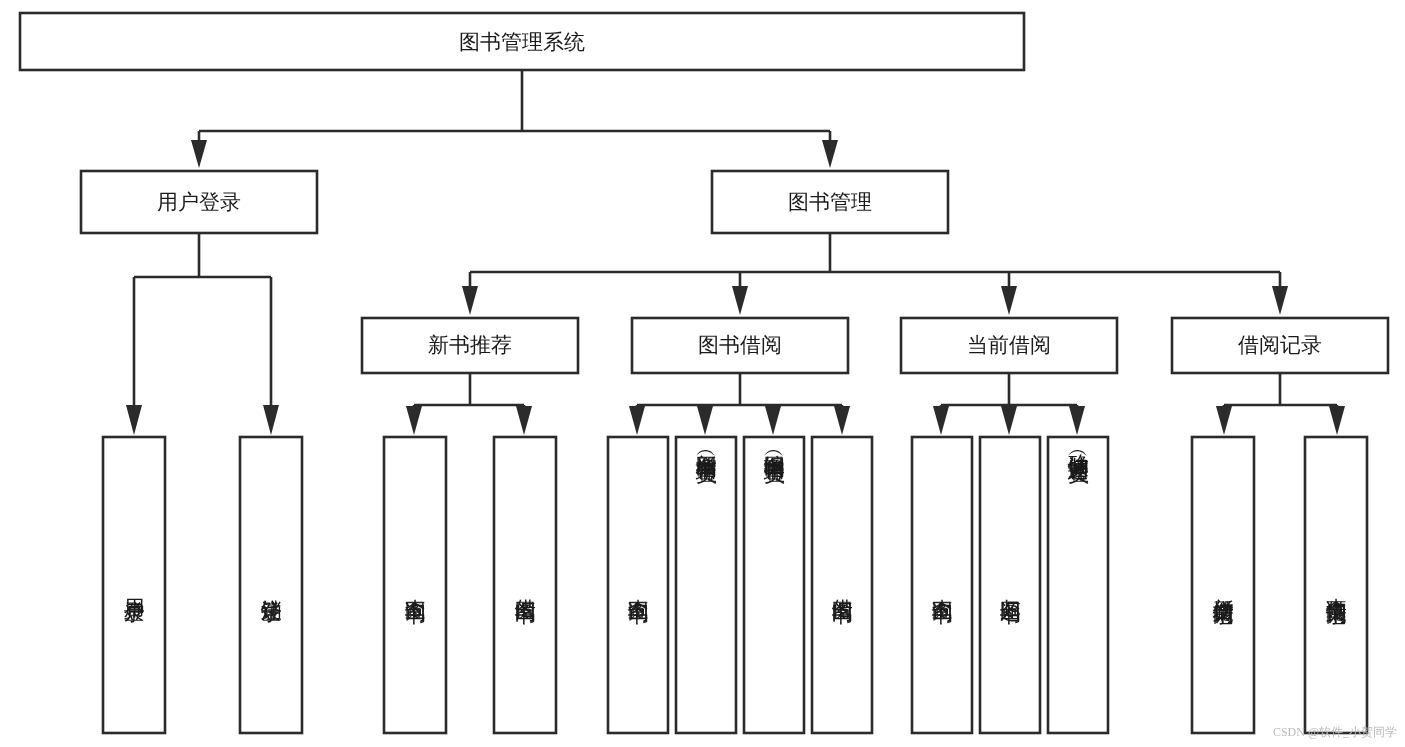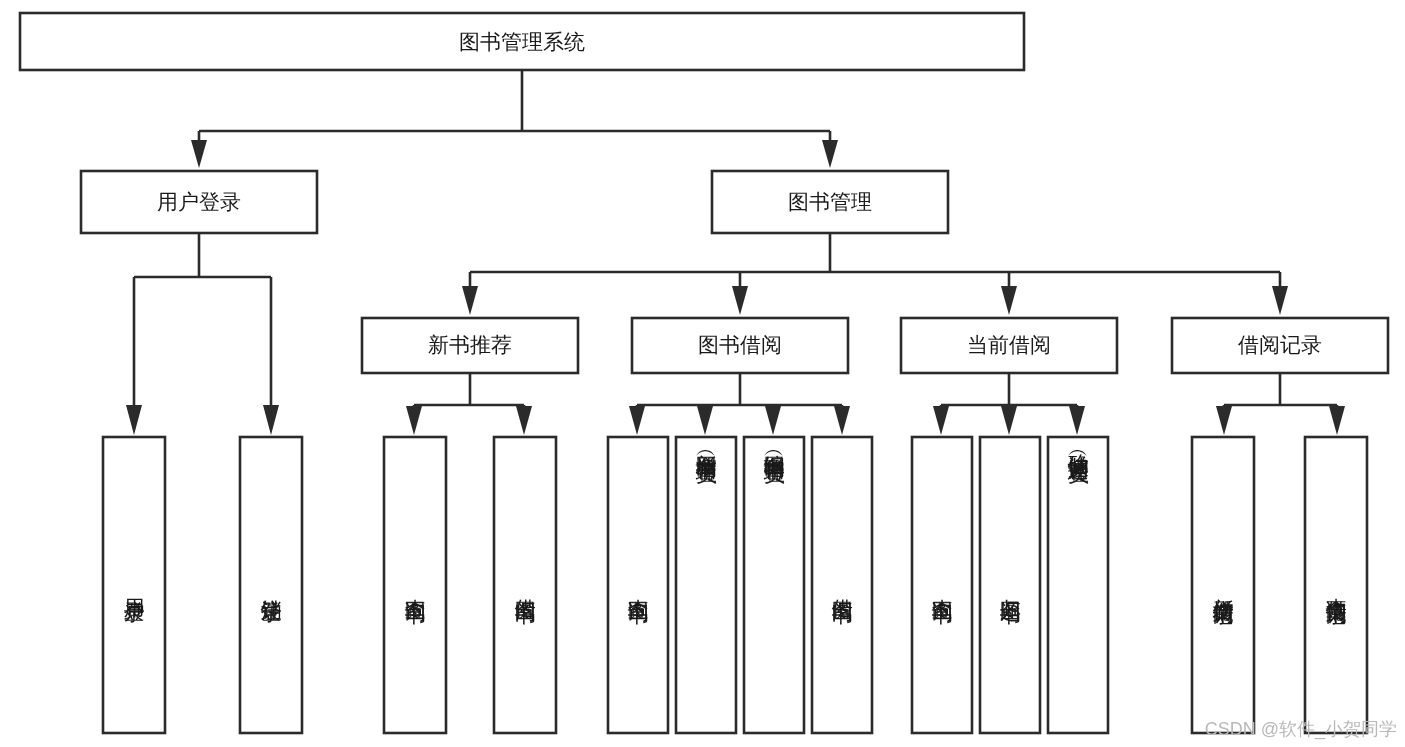--- a/index.html
+++ b/index.html
@@ -63,22 +63,22 @@
     font-size: 21px;
     line-height: 1.08;
     letter-spacing: 1.5px;
     color: #1a1a1a;
     white-space: nowrap;
   }
   .watermark {
     position: absolute;
     right: 8px;
     bottom: 6px;
-    font-family: Liberation Sans, sans-serif;
-    font-size: 18px;
+    font-family: Liberation Serif, serif;
+    font-size: 12px;
     color: #b9b9b9;
     white-space: nowrap;
     pointer-events: none;
   }
 </style>
 </head>
 <body>
 
 <div id="diagram-root">
 

